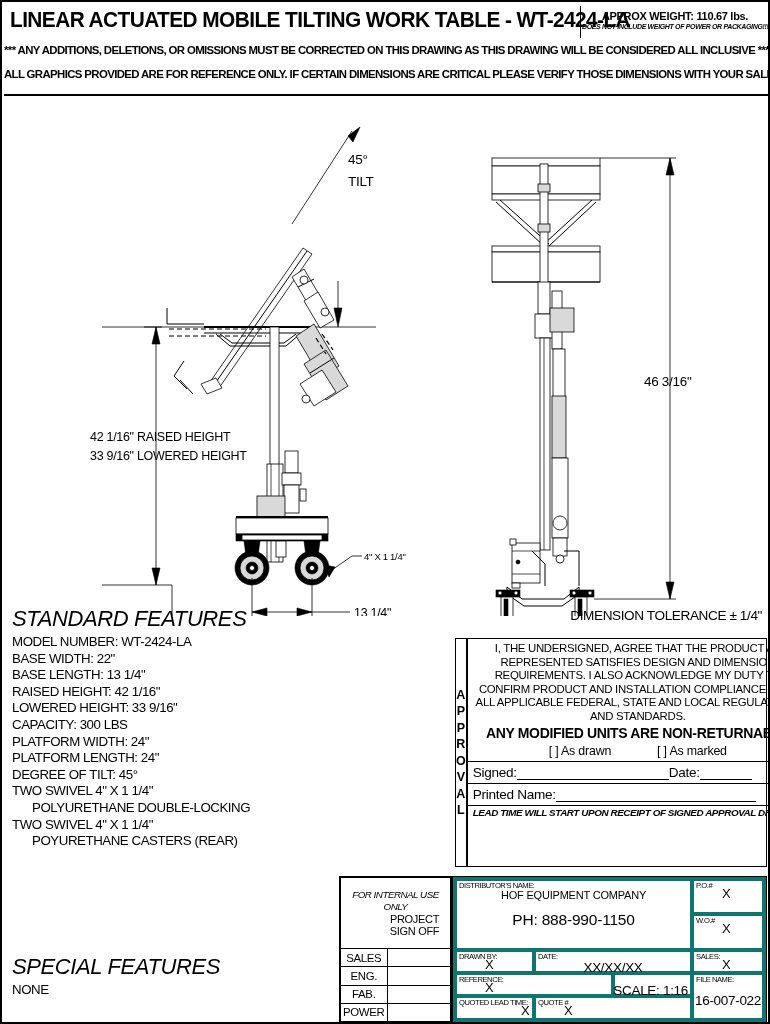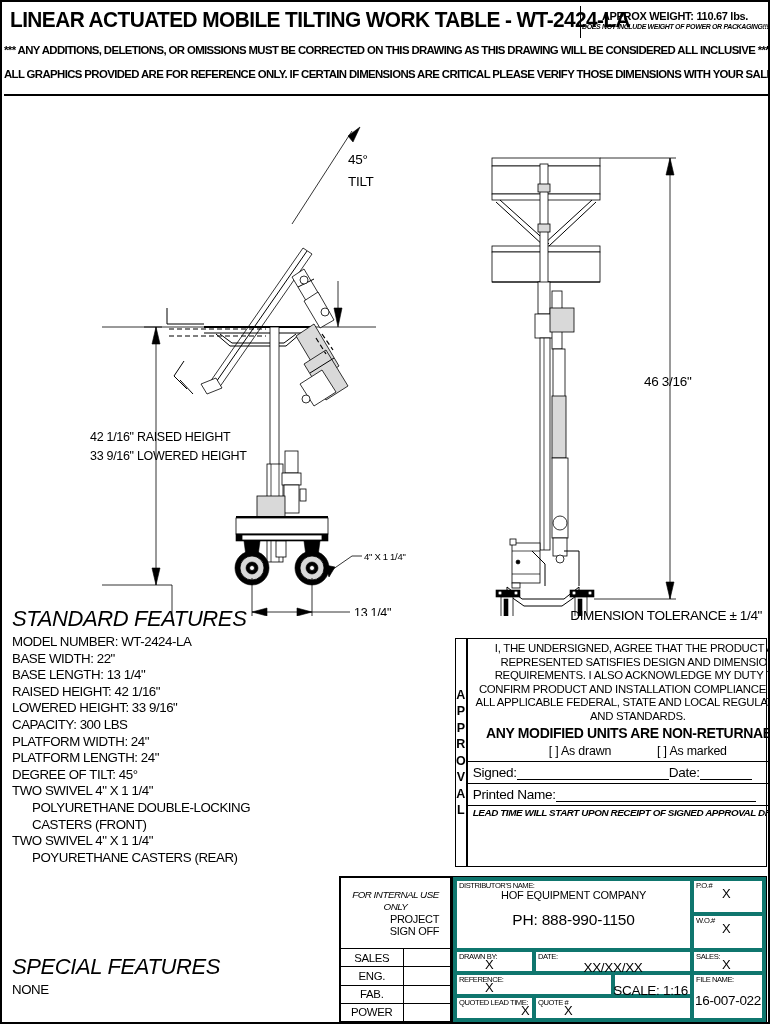--- a/index.html
+++ b/index.html
@@ -270,21 +270,21 @@
     box-sizing: border-box;
     border-collapse: collapse;
   }
   #internal-table table {
     width: 100%; height: 100%;
     border-collapse: collapse;
   }
   #internal-table td {
     border: 1px solid #000;
     font-size: 11.4px;
-    padding: 0 10px;
+    padding: 0 2px;
     text-align: center;
     letter-spacing: -0.3px;
   }
   .int-head {
     font-size: 9.8px !important;
     line-height: 12px;
     padding: 1px 1px !important;
   }
   .int-head .it { font-style: italic; letter-spacing: -0.5px; display:block; }
   .int-head .rg { letter-spacing: -0.3px; display:block; font-size: 11px; padding-left: 38px;}
@@ -587,21 +587,20 @@
       <li>BASE WIDTH: 22"</li>
       <li>BASE LENGTH: 13 1/4"</li>
       <li>RAISED HEIGHT: 42 1/16"</li>
       <li>LOWERED HEIGHT: 33 9/16"</li>
       <li>CAPACITY: 300 LBS</li>
       <li>PLATFORM WIDTH: 24"</li>
       <li>PLATFORM LENGTH: 24"</li>
       <li>DEGREE OF TILT: 45°</li>
       <li>TWO SWIVEL 4"  X 1 1/4"</li>
       <li class="indent">POLYURETHANE DOUBLE-LOCKING</li>
-      <li class="indent">CASTERS (FRONT)</li>
       <li>TWO SWIVEL 4" X 1 1/4"</li>
       <li class="indent">POYURETHANE CASTERS (REAR)</li>
     </ul>
   </div>
 
   <div id="special-features">
     <div class="sect-head">SPECIAL FEATURES</div>
     <div id="special-none">NONE</div>
   </div>
 

